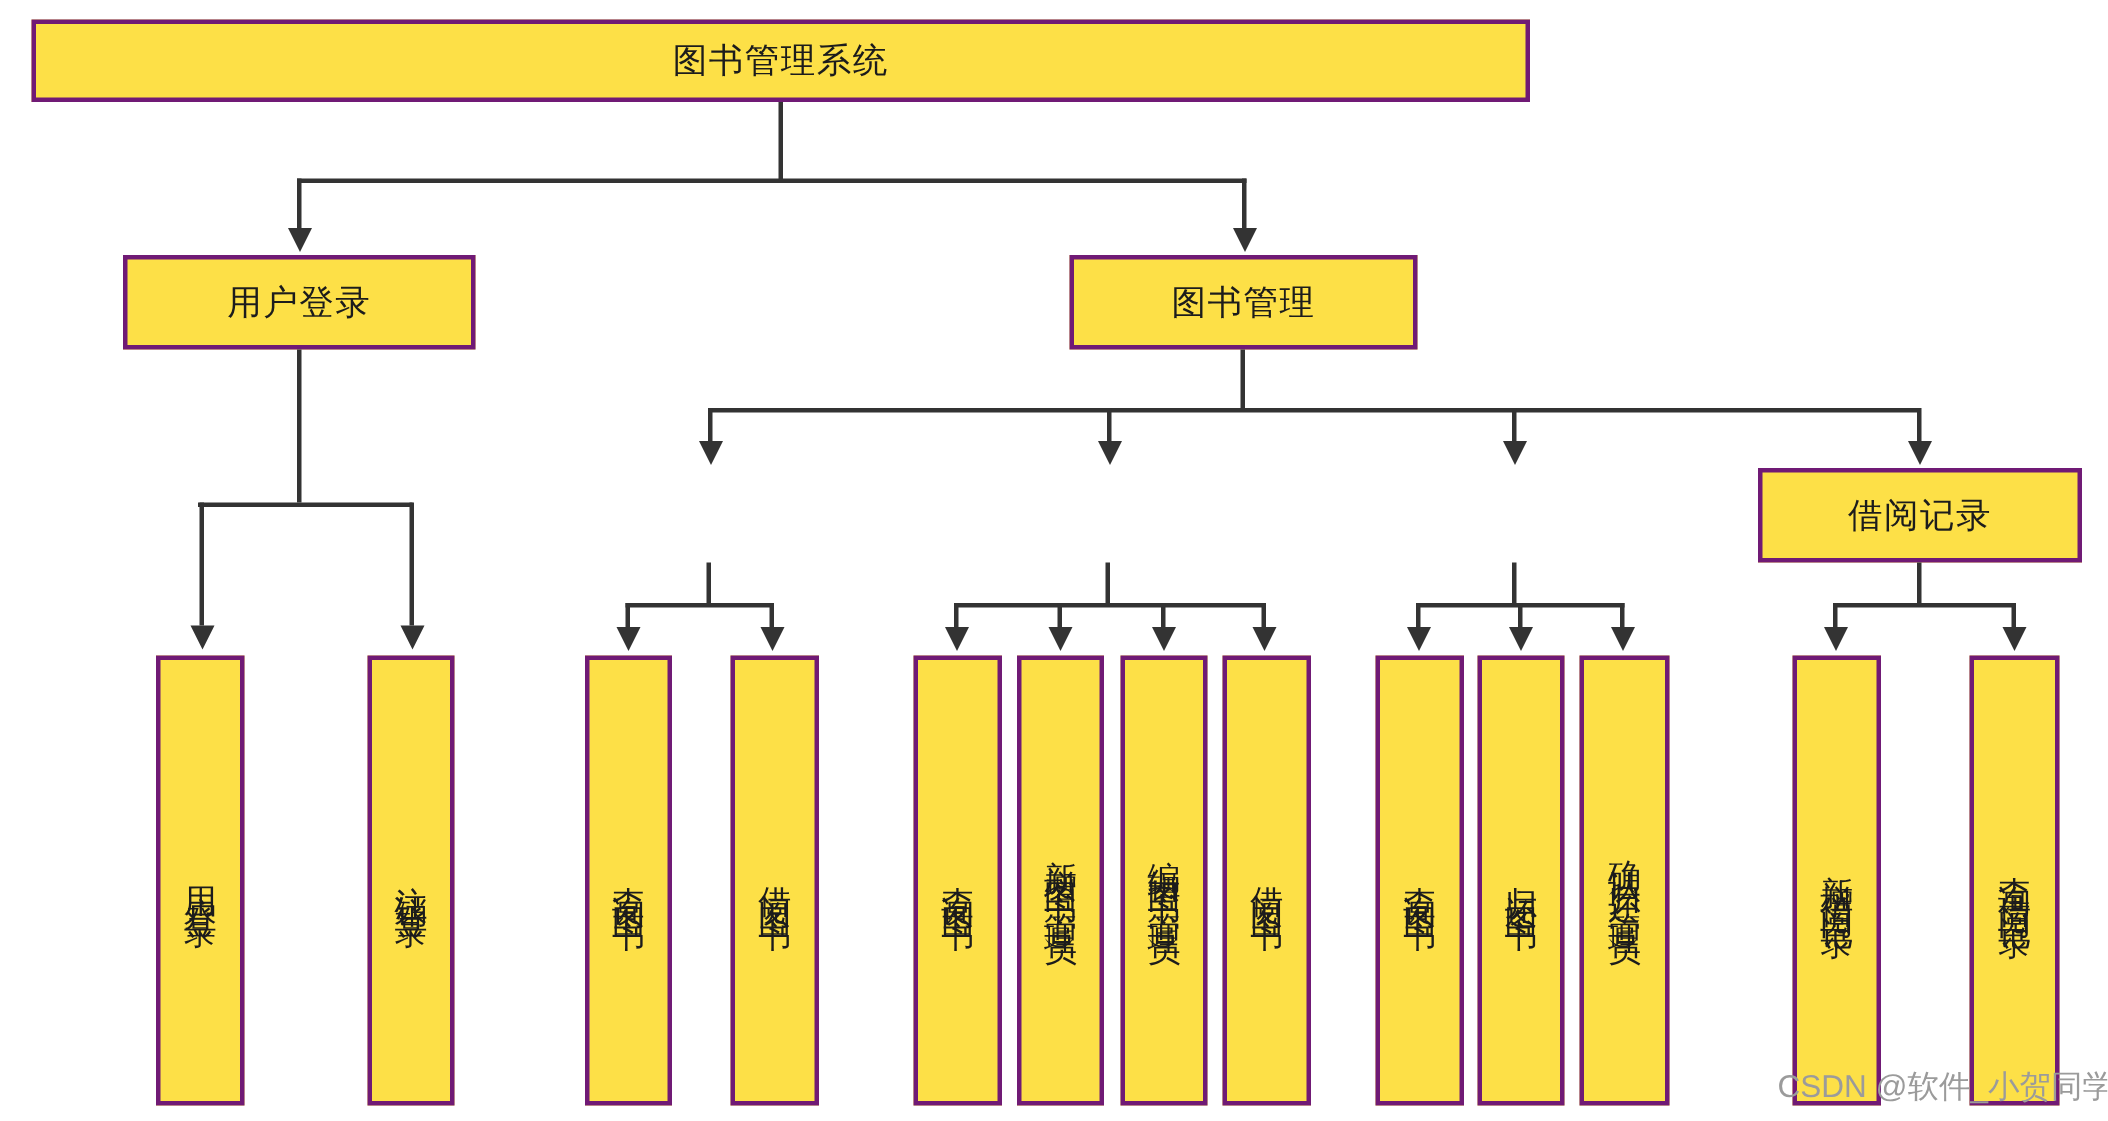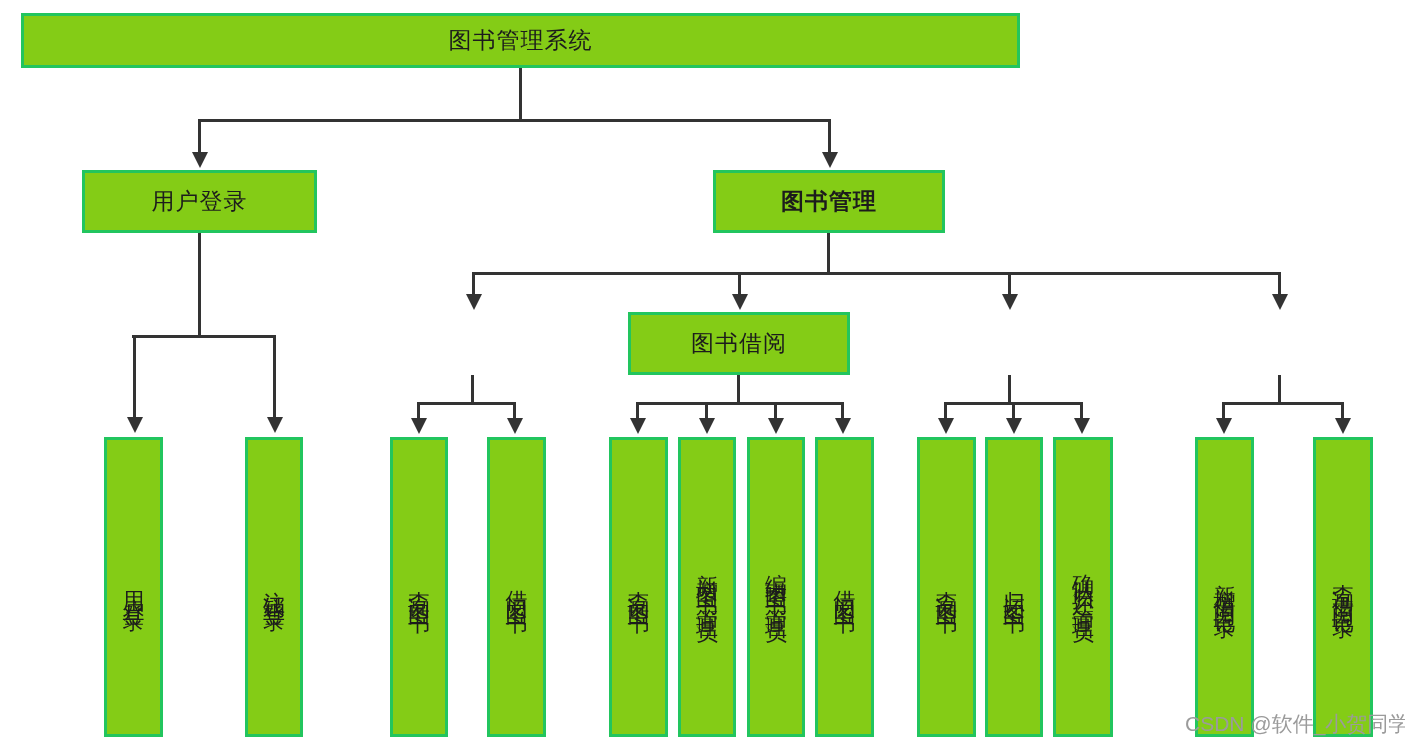--- a/index.html
+++ b/index.html
@@ -1,21 +1,21 @@
 <!DOCTYPE html>
 <html><head>
 <meta charset="utf-8">
 <style>
   html,body{margin:0;padding:0;background:#ffffff;}
   .canvas{
     position:relative;width:1405px;height:747px;background:#ffffff;overflow:hidden;
     font-family:"Liberation Sans","DejaVu Sans",sans-serif;color:#1c1c1c;
   }
   .node{
-    position:absolute;box-sizing:border-box;border:3px solid #22c55e;background:#84cc16;
+    position:absolute;box-sizing:border-box;border:3px solid #701a75;background:#fde047;
     display:flex;align-items:center;justify-content:center;
   }
   .hlabel{font-size:23px;letter-spacing:1px;white-space:nowrap;}
   .vlabel{
     writing-mode:vertical-rl;text-orientation:mixed;
     font-size:22px;letter-spacing:7px;line-height:1;white-space:nowrap;
   }
   .vline{position:absolute;width:3px;background:#333333;}
   .hline{position:absolute;height:3px;background:#333333;}
   .arrow{position:absolute;width:3px;background:#333333;}
@@ -36,38 +36,38 @@
   </div>
 
   <div class="vline" style="left:519px;top:68px;height:52px;"></div>
   <div class="hline" style="left:198px;top:119px;width:633px;"></div>
   <div class="arrow" style="left:198px;top:119px;height:33px;"></div>
   <div class="arrow" style="left:828px;top:119px;height:33px;"></div>
 
   <div class="node" style="left:82px;top:170px;width:235px;height:63px;">
     <span class="hlabel">用户登录</span>
   </div>
-  <div class="node" style="left:713px;top:170px;width:232px;height:63px;font-weight:bold;">
+  <div class="node" style="left:713px;top:170px;width:232px;height:63px;">
     <span class="hlabel">图书管理</span>
   </div>
 
   <div class="vline" style="left:198px;top:233px;height:102px;"></div>
   <div class="hline" style="left:132px;top:335px;width:143px;"></div>
   <div class="arrow" style="left:133px;top:335px;height:82px;"></div>
   <div class="arrow" style="left:273px;top:335px;height:82px;"></div>
 
   <div class="vline" style="left:827px;top:233px;height:41px;"></div>
   <div class="hline" style="left:472px;top:272px;width:808px;"></div>
   <div class="arrow" style="left:472px;top:272px;height:22px;"></div>
   <div class="arrow" style="left:738px;top:272px;height:22px;"></div>
   <div class="arrow" style="left:1008px;top:272px;height:22px;"></div>
   <div class="arrow" style="left:1278px;top:272px;height:22px;"></div>
 
-  <div class="node" style="left:628px;top:312px;width:222px;height:63px;">
-    <span class="hlabel">图书借阅</span>
+  <div class="node" style="left:1172px;top:312px;width:216px;height:63px;">
+    <span class="hlabel">借阅记录</span>
   </div>
 
   <div class="vline" style="left:471px;top:375px;height:27px;"></div>
   <div class="hline" style="left:417px;top:402px;width:99px;"></div>
   <div class="arrow" style="left:417px;top:402px;height:16px;"></div>
   <div class="arrow" style="left:513px;top:402px;height:16px;"></div>
 
   <div class="vline" style="left:737px;top:375px;height:27px;"></div>
   <div class="hline" style="left:637px;top:402px;width:207px;"></div>
   <div class="arrow" style="left:636px;top:402px;height:16px;"></div>

